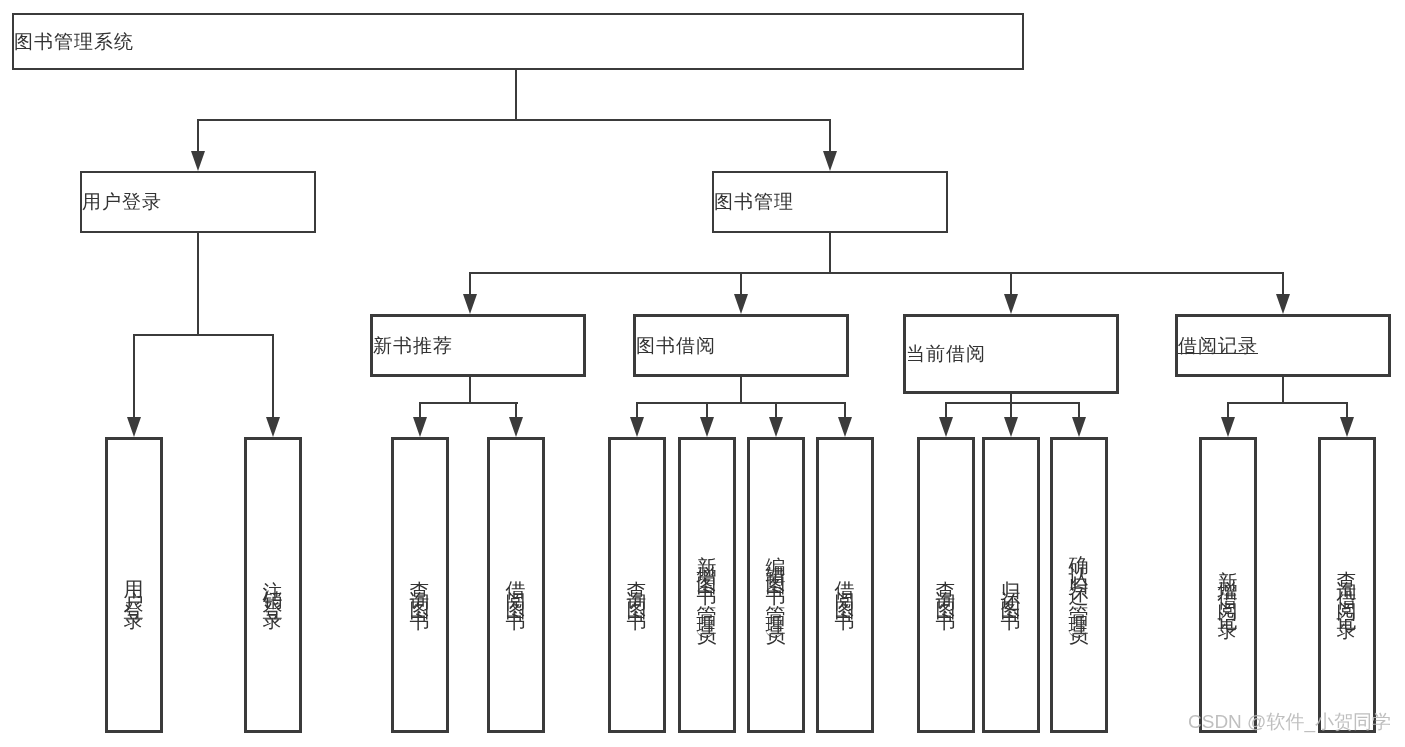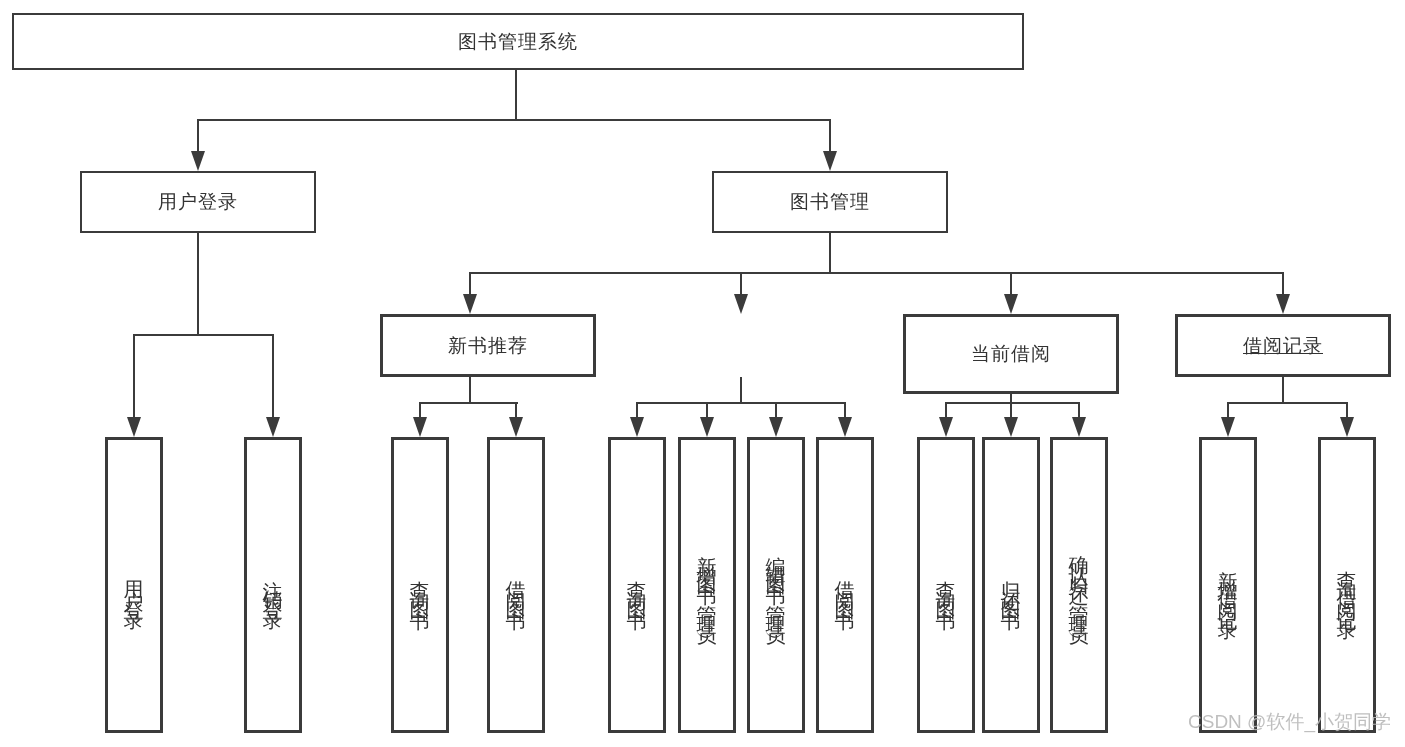--- a/index.html
+++ b/index.html
@@ -18,21 +18,20 @@
     height: 747px;
     background: var(--bg);
     overflow: hidden;
   }
   .box {
     position: absolute;
     background: var(--fill);
     border: 2px solid var(--line);
     display: flex;
     align-items: center;
-    justify-content: center;
     color: var(--text);
     font-size: 19px;
     letter-spacing: 1px;
     z-index: 2;
   }
   .box.thick { border-width: 3px; }
   .leaf {
     position: absolute;
     top: 437px;
     width: 58px;
@@ -112,22 +111,25 @@
   <div class="line" style="left:469px; top:272px; width:815px; height:2px;"></div>
   <div class="line" style="left:469px; top:274px; width:2px; height:20px;"></div>
   <div class="arrow" style="left:463px; top:294px;"></div>
   <div class="line" style="left:740px; top:274px; width:2px; height:20px;"></div>
   <div class="arrow" style="left:734px; top:294px;"></div>
   <div class="line" style="left:1010px; top:274px; width:2px; height:20px;"></div>
   <div class="arrow" style="left:1004px; top:294px;"></div>
   <div class="line" style="left:1282px; top:274px; width:2px; height:20px;"></div>
   <div class="arrow" style="left:1276px; top:294px;"></div>
 
-  <div class="box thick" style="left:380px; top:314px; width:216px; height:63px;">
+  <div class="box thick" style="left:370px; top:314px; width:216px; height:63px;">
     <span>新书推荐</span>
+  </div>
+  <div class="box thick" style="left:633px; top:314px; width:216px; height:63px;">
+    <span>图书借阅</span>
   </div>
   <div class="box thick" style="left:903px; top:314px; width:216px; height:80px;">
     <span>当前借阅</span>
   </div>
   <div class="box thick" style="left:1175px; top:314px; width:216px; height:63px;text-decoration:underline;">
     <span>借阅记录</span>
   </div>
 
   <div class="line" style="left:469px; top:377px; width:2px; height:26px;"></div>
   <div class="line" style="left:419px; top:402px; width:99px; height:2px;"></div>

